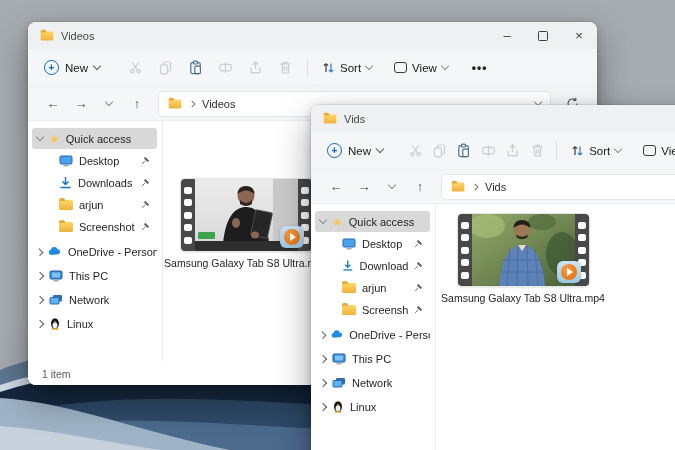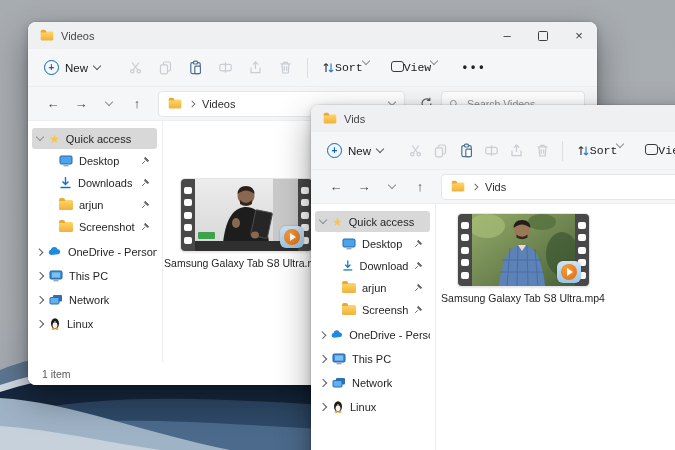--- a/index.html
+++ b/index.html
@@ -23,21 +23,21 @@
   
   .toolbar{flex:none;height:37px;background:#f5f6f7;display:flex;align-items:center;padding:0 10px;border-bottom:1px solid #eceef0;}
   .new-btn{display:flex;align-items:center;gap:6px;font-size:11.5px;color:#191919;padding:0 6px;margin-right:14px;}
   .plus-circle{width:13px;height:13px;border:1.2px solid #0b66c3;border-radius:50%;color:#0b66c3;
     display:flex;align-items:center;justify-content:center;font-size:10px;line-height:1;font-weight:bold;}
   .cv{width:5px;height:5px;border-right:1.1px solid #5a5a5a;border-bottom:1.1px solid #5a5a5a;transform:rotate(45deg);margin-top:-3px;}
   .cv.lite{border-color:#8a8f94;}
   .cr{width:5px;height:5px;border-right:1.1px solid #5a5a5a;border-bottom:1.1px solid #5a5a5a;transform:rotate(-45deg);}
   .tb-icon{width:30px;display:flex;justify-content:center;align-items:center;}
   .tb-sep{width:1px;height:20px;background:#dcdfe2;margin:0 7px;}
-  .tb-group{display:flex;align-items:flex-start;font-size:11.5px;color:#191919;padding:0 7px;white-space:nowrap;font-family:Liberation Mono, monospace;}
+  .tb-group{display:flex;align-items:center;gap:5px;font-size:11.5px;color:#191919;padding:0 7px;white-space:nowrap;}
   .view-glyph{width:11px;height:9px;border:1.2px solid #3a3a3a;border-radius:3px;}
   .more-dots{font-size:12px;letter-spacing:1px;color:#222;font-weight:bold;}
   
   .addressbar{flex:none;height:33px;background:#f5f6f7;display:flex;align-items:center;padding:0 12px;gap:2px;border-bottom:1px solid #eceef0;}
   .nav-ic{width:26px;text-align:center;color:#3f3f3f;font-size:13px;flex:none;display:flex;justify-content:center;}
   .crumb-box{flex:1;height:24px;background:#fff;border:1px solid #e4e6e8;border-radius:4px;
     display:flex;align-items:center;padding:0 9px;gap:7px;font-size:11px;color:#2d2d2d;margin:0 6px;min-width:0;}
   .search-box{flex:none;width:128px;height:24px;background:#fff;border:1px solid #e4e6e8;border-radius:4px;
     display:flex;align-items:center;padding:0 7px;gap:6px;}
   .search-box input{border:none;outline:none;width:100%;font-size:10.5px;color:#555;background:transparent;font-family:"Liberation Sans",sans-serif;}
@@ -196,29 +196,20 @@
         <span class="ic-folder sm"></span>
         <span class="cr" style="transform:rotate(-45deg) scale(.8);"></span>
         <span>Videos</span>
         <span class="cv lite" style="margin-left:auto;"></span>
       </div>
       <span class="nav-ic">
         <svg width="13" height="13" viewBox="0 0 13 13">
             <path d="M11 6.5 A4.5 4.5 0 1 1 9.6 3.2 M9.8 0.8 L9.8 3.5 L7.1 3.5" fill="none" stroke="#5a5a5a" stroke-width="1.2"></path>
           </svg>
       </span>
-      <div class="search-box">
-        <svg width="12" height="12" viewBox="0 0 14 14">
-            <g stroke="#8a9097" stroke-width="1.3" fill="none">
-              <circle cx="6" cy="6" r="4"></circle>
-              <line x1="9.2" y1="9.2" x2="12.5" y2="12.5"></line>
-            </g>
-          </svg>
-        <input type="text" placeholder="Search Videos" style="">
-      </div>
     </div>
 
     <div class="win-body">
       <div class="sidebar">
         <div class="side-row selected">
           <span class="cv lite"></span>
           <span class="star">★</span>
           <span class="lbl">Quick access</span>
         </div>
         <div class="side-row child">

